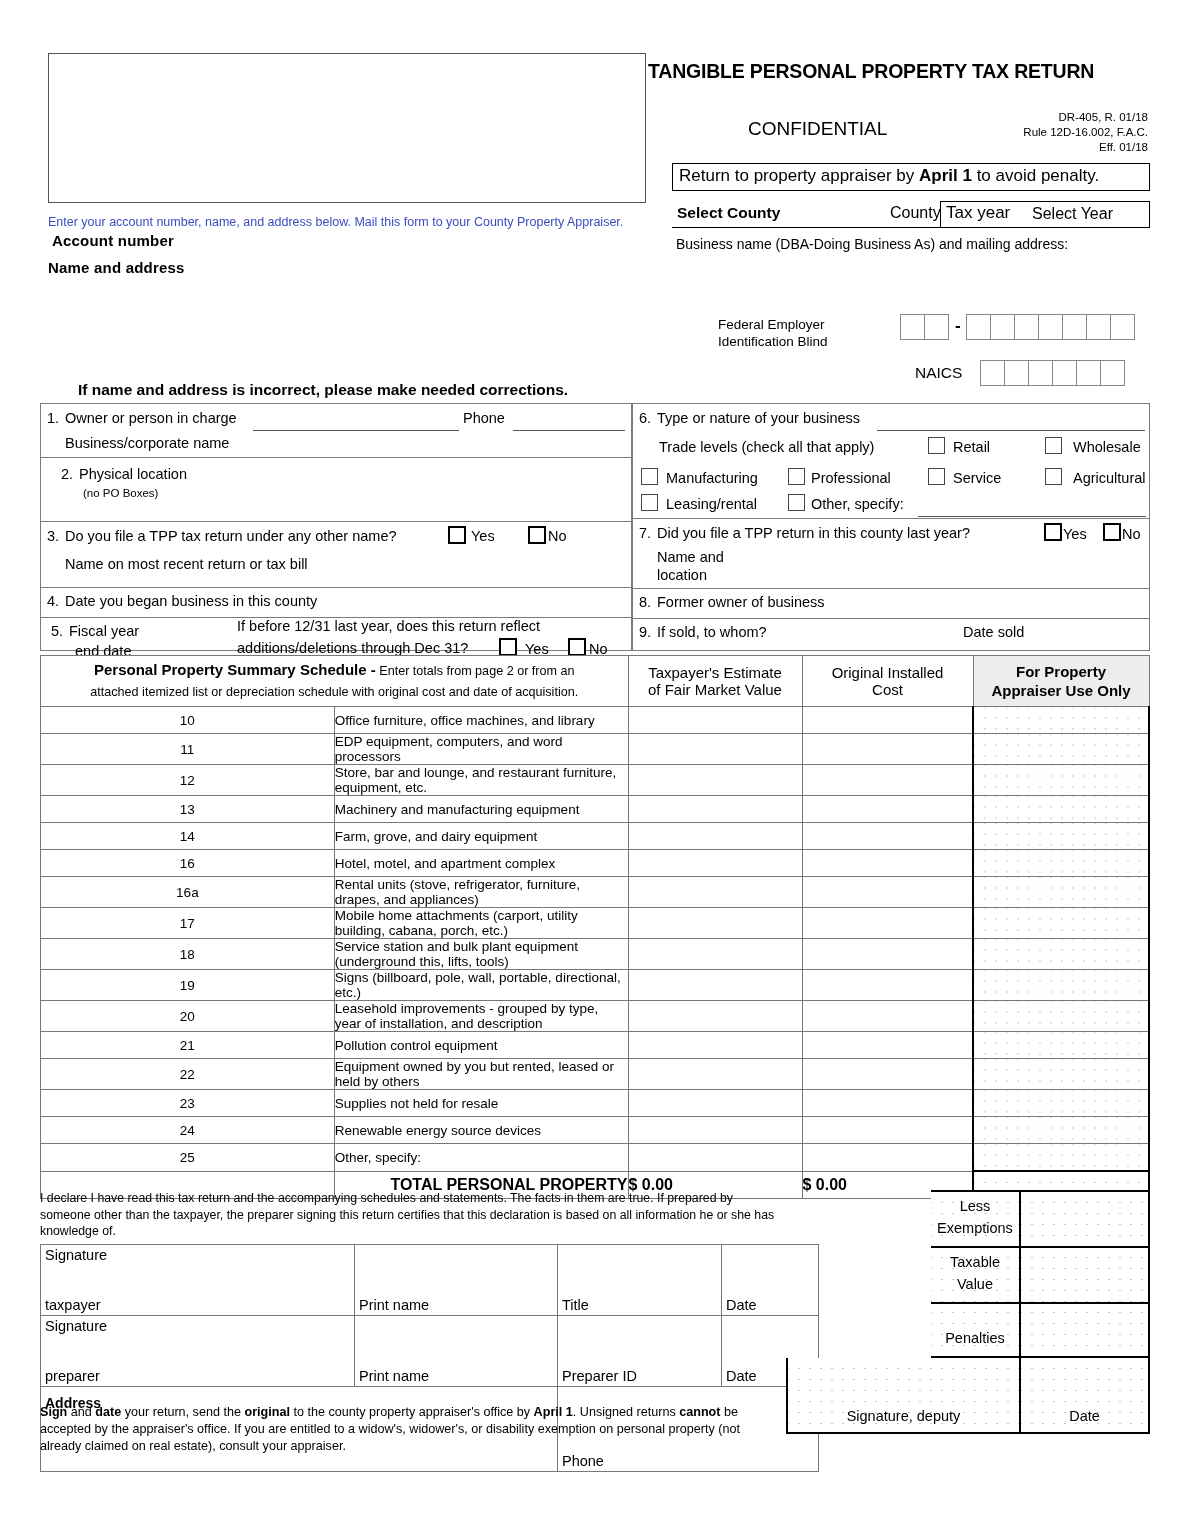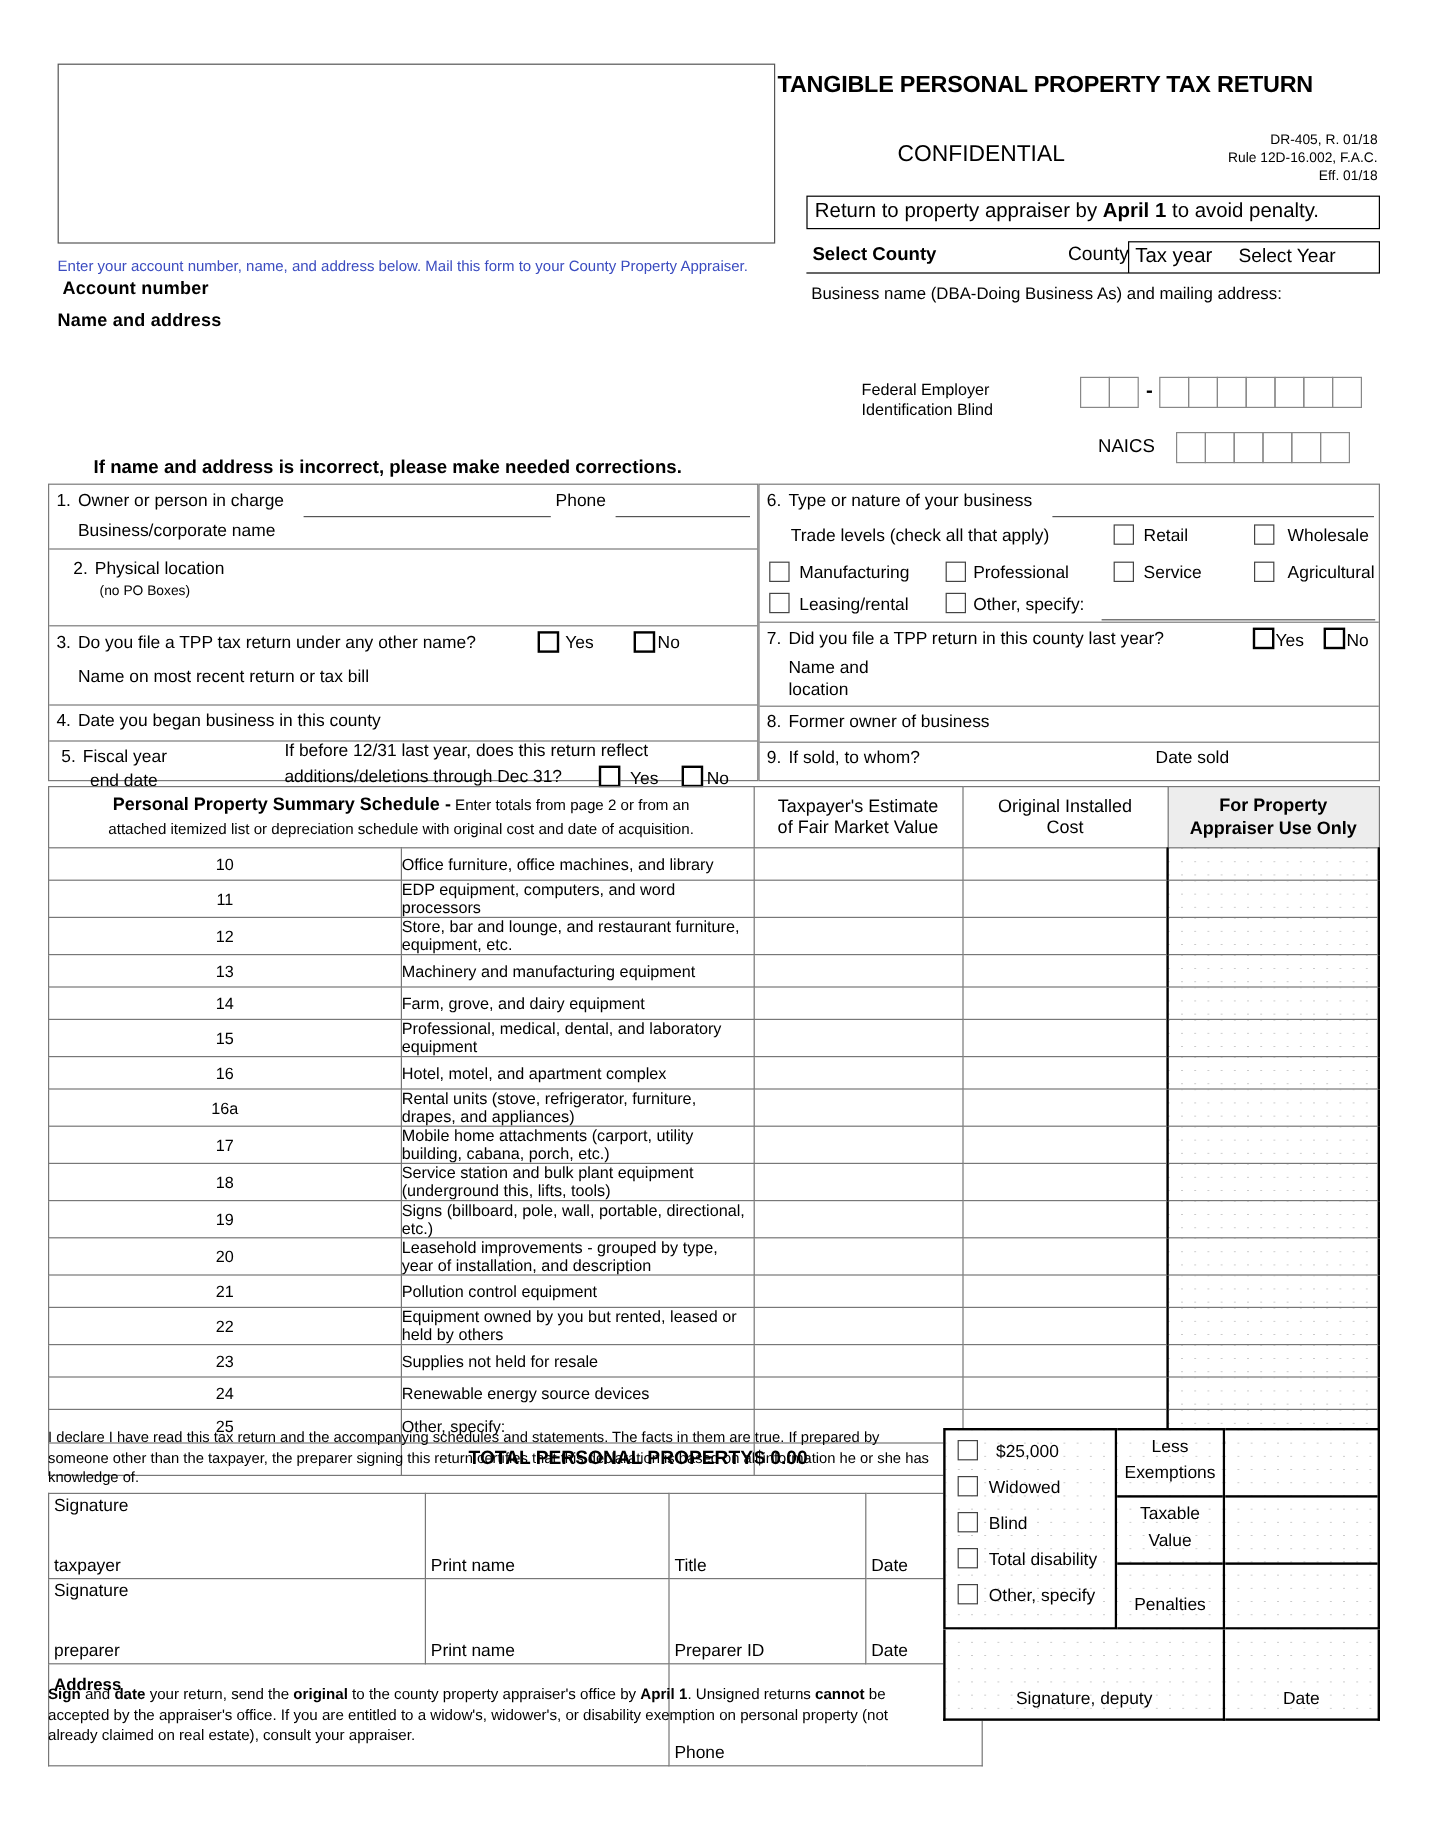--- a/index.html
+++ b/index.html
@@ -310,27 +310,20 @@
             <td class="appr hatch"></td>
           </tr>
           <tr>
             <td class="num">14</td>
             <td class="desc">Farm, grove, and dairy equipment</td>
             <td class="est"></td>
             <td class="cost"></td>
             <td class="appr hatch"></td>
           </tr>
           <tr>
-            <td class="num">15</td>
-            <td class="desc">Professional, medical, dental, and laboratory equipment</td>
-            <td class="est"></td>
-            <td class="cost"></td>
-            <td class="appr hatch"></td>
-          </tr>
-          <tr>
             <td class="num">16</td>
             <td class="desc">Hotel, motel, and apartment complex</td>
             <td class="est"></td>
             <td class="cost"></td>
             <td class="appr hatch"></td>
           </tr>
           <tr>
             <td class="num">16a</td>
             <td class="desc">Rental units (stove, refrigerator, furniture, drapes, and appliances)</td>
             <td class="est"></td>
@@ -455,32 +448,20 @@
       </tr>
     </tbody>
       </table>
   </div>
 
   <div class="abs" id="footer-note">
     <b>Sign</b><span> and </span><b>date</b><span> your return, send the </span><b>original</b><span> to the county property appraiser's office by </span><b>April 1</b><span>. Unsigned returns </span><b>cannot</b><span> be accepted by the appraiser's office.  If you are entitled to a widow's, widower's, or disability exemption on personal property (not already claimed on real estate), consult your appraiser.</span>
   </div>
 
   <div class="abs" id="exbox">
-    <div class="abs exhatch" id="ex-left">
-      <span class="chk-thin" style="left:10px;top:8px;"></span>
-      <span class="exrow" style="left:42px;top:10px;">$25,000</span>
-      <span class="chk-thin" style="left:10px;top:38px;"></span>
-      <span class="exrow" style="left:36px;top:40px;">Widowed</span>
-      <span class="chk-thin" style="left:10px;top:68px;"></span>
-      <span class="exrow" style="left:36px;top:70px;">Blind</span>
-      <span class="chk-thin" style="left:10px;top:98px;"></span>
-      <span class="exrow" style="left:36px;top:100px;">Total disability</span>
-      <span class="chk-thin" style="left:10px;top:128px;"></span>
-      <span class="exrow" style="left:36px;top:130px;">Other, specify</span>
-    </div>
 
     <div class="abs exhatch" id="ex-mid">
       <div class="exdiv" style="top:54px;"></div>
       <div class="exdiv" style="top:110px;"></div>
       <span class="mlab" style="top:6px;">Less</span>
       <span class="mlab" style="top:28px;">Exemptions</span>
       <span class="mlab" style="top:62px;">Taxable</span>
       <span class="mlab" style="top:84px;">Value</span>
       <span class="mlab" style="top:138px;">Penalties</span>
     </div>

